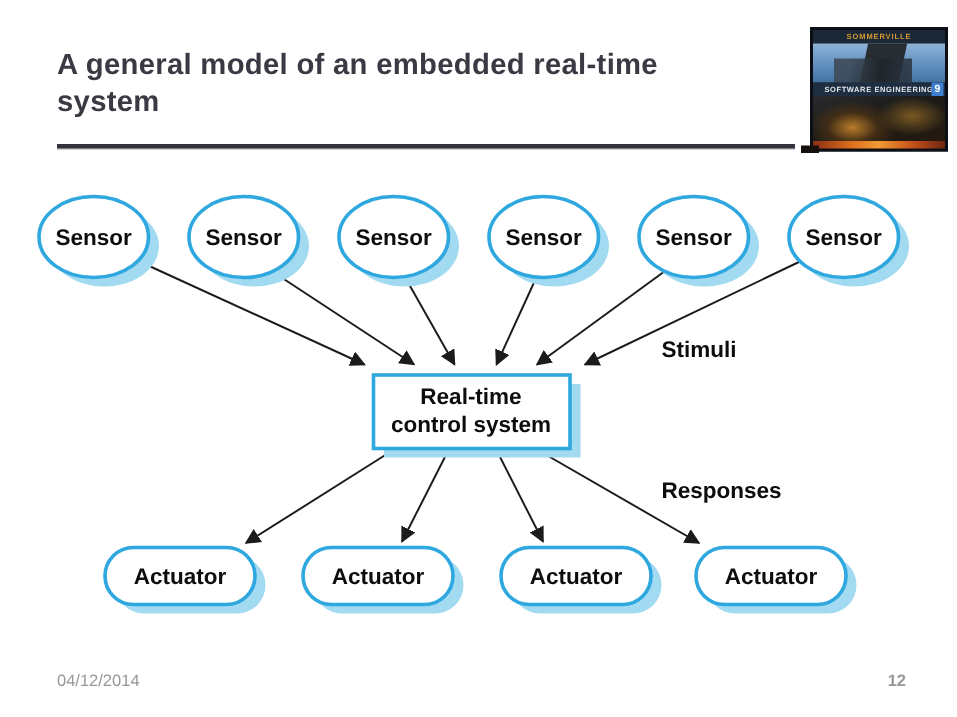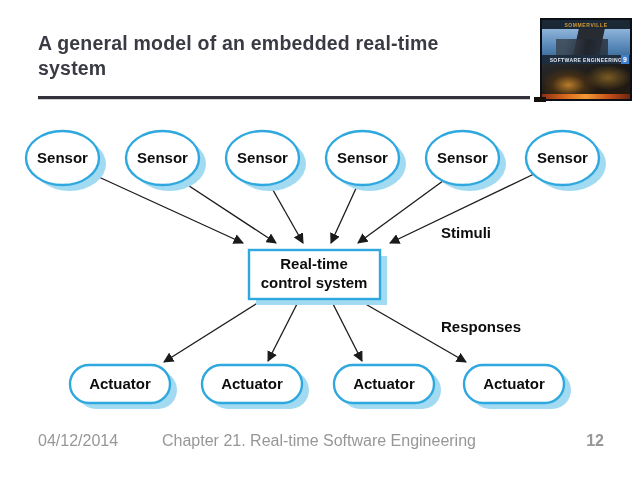--- a/index.html
+++ b/index.html
@@ -73,22 +73,22 @@
   .arrow{stroke:var(--arrow,#1b1b1b);stroke-width:1.3;fill:none;}
   .node-label{
     font-family:"Liberation Sans",sans-serif;font-size:15px;font-weight:600;
     fill:#0d0d0d;text-anchor:middle;
   }
   .flow-label{
     font-family:"Liberation Sans",sans-serif;font-size:15px;font-weight:600;
     fill:#0d0d0d;text-anchor:start;
   }
   
-  .footer{position:absolute;left:0;top:432px;width:638px;height:16px;
-    font-size:16px;color:var(--footer,#979797);}
+  .footer{position:absolute;left:0;top:448px;width:638px;height:16px;
+    font-size:11px;color:var(--footer,#979797);}
   .footer-date{position:absolute;left:38px;top:0;}
   .footer-chapter{position:absolute;left:0;right:0;top:0;text-align:center;}
   .footer-page{position:absolute;right:34px;top:0;font-weight:bold;}
 </style>
 </head>
 <body>
 
 <div class="slide">
 
   <div class="slide-title">A general model of an embedded real-time system</div>
@@ -187,17 +187,16 @@
       <rect class="shape" x="464" y="365" width="100" height="38" rx="19" ry="19"></rect>
       <text class="node-label" x="514" y="389">Actuator</text>
     </g>
 
     <text class="flow-label" x="441" y="238">Stimuli</text>
     <text class="flow-label" x="441" y="332">Responses</text>
   </svg>
 
   <div class="footer">
     <span class="footer-date">04/12/2014</span>
-    <span class="footer-chapter">Chapter 21. Real-time Software Engineering</span>
     <span class="footer-page">12</span>
   </div>
 
 </div>
 
 </body></html>

